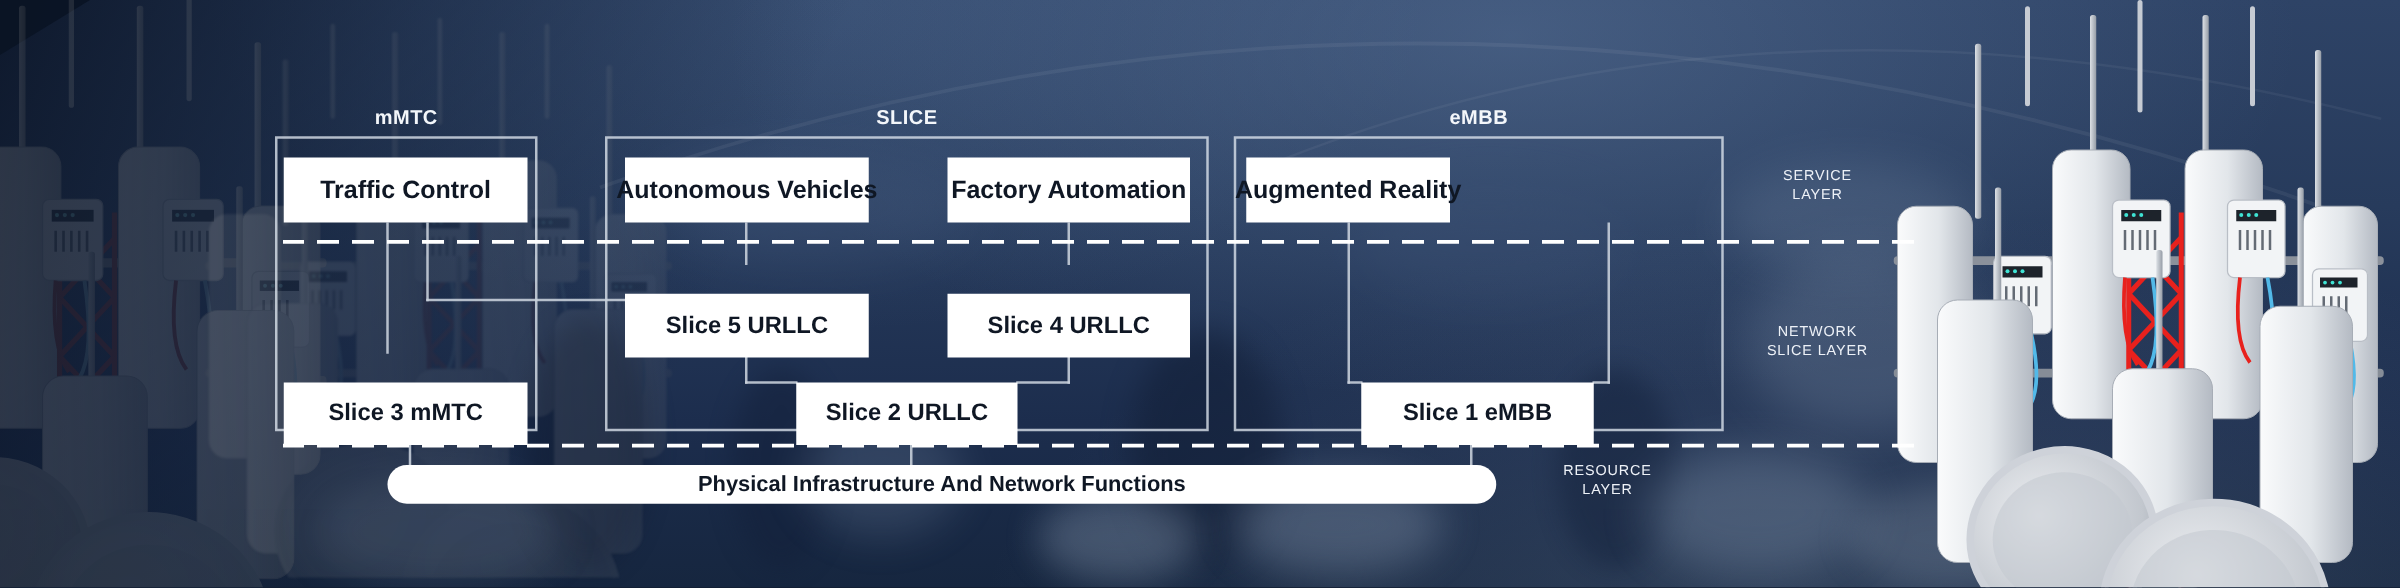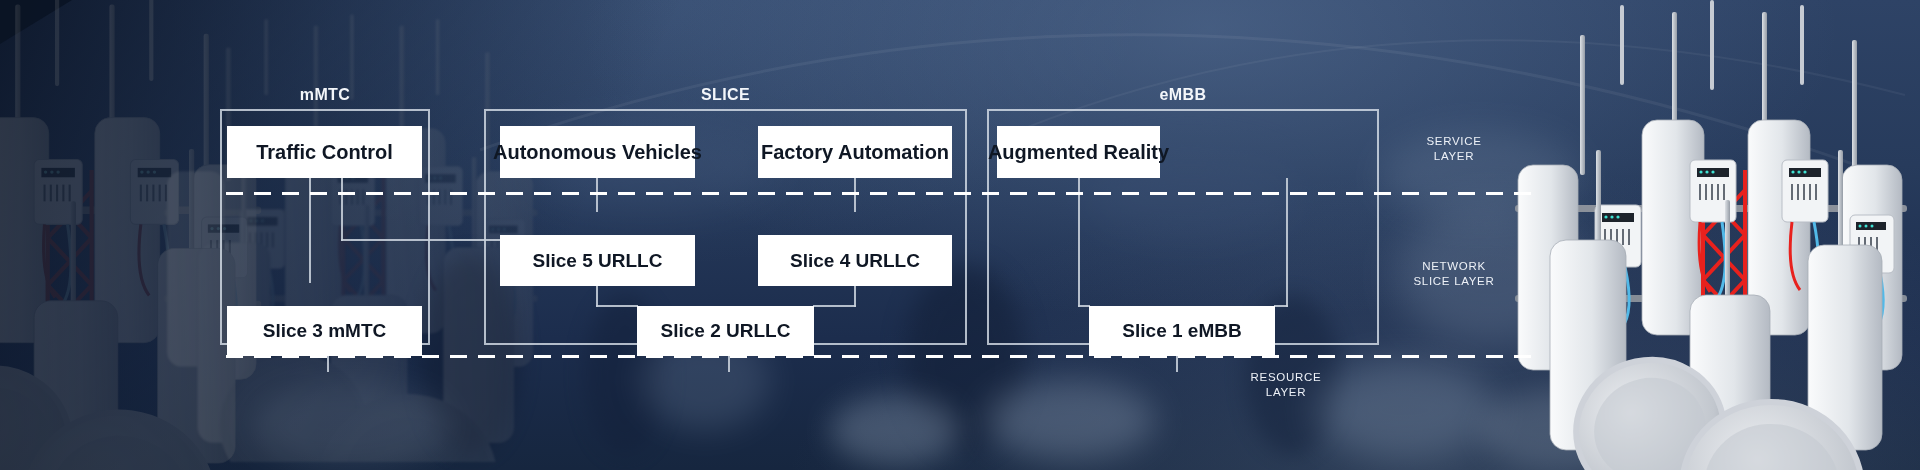--- a/index.html
+++ b/index.html
@@ -258,20 +258,21 @@
   <div class="box svc" style="left:500px;top:126px;width:195px;height:52px;">Autonomous Vehicles</div>
   <div class="box svc" style="left:758px;top:126px;width:194px;height:52px;">Factory Automation</div>
   <div class="box svc" style="left:997px;top:126px;width:163px;height:52px;">Augmented Reality</div>
 
   <div class="box slice" style="left:500px;top:212px;width:195px;height:51px;">Slice 5 URLLC</div>
   <div class="box slice" style="left:758px;top:212px;width:194px;height:51px;">Slice 4 URLLC</div>
   <div class="box slice" style="left:227px;top:283px;width:195px;height:50px;">Slice 3 mMTC</div>
   <div class="box slice" style="left:637px;top:283px;width:177px;height:50px;">Slice 2 URLLC</div>
   <div class="box slice" style="left:1089px;top:283px;width:186px;height:50px;">Slice 1 eMBB</div>
 
+  <div class="pill" style="left:310px;top:372px;width:887px;height:31px;">Physical Infrastructure And Network Functions</div>
 
   <div class="layer-label" style="left:1379px;top:134px;">
     <div>SERVICE</div>
     <div>LAYER</div>
   </div>
   <div class="layer-label" style="left:1379px;top:259px;">
     <div>NETWORK</div>
     <div>SLICE LAYER</div>
   </div>
   <div class="layer-label" style="left:1211px;top:370px;">

